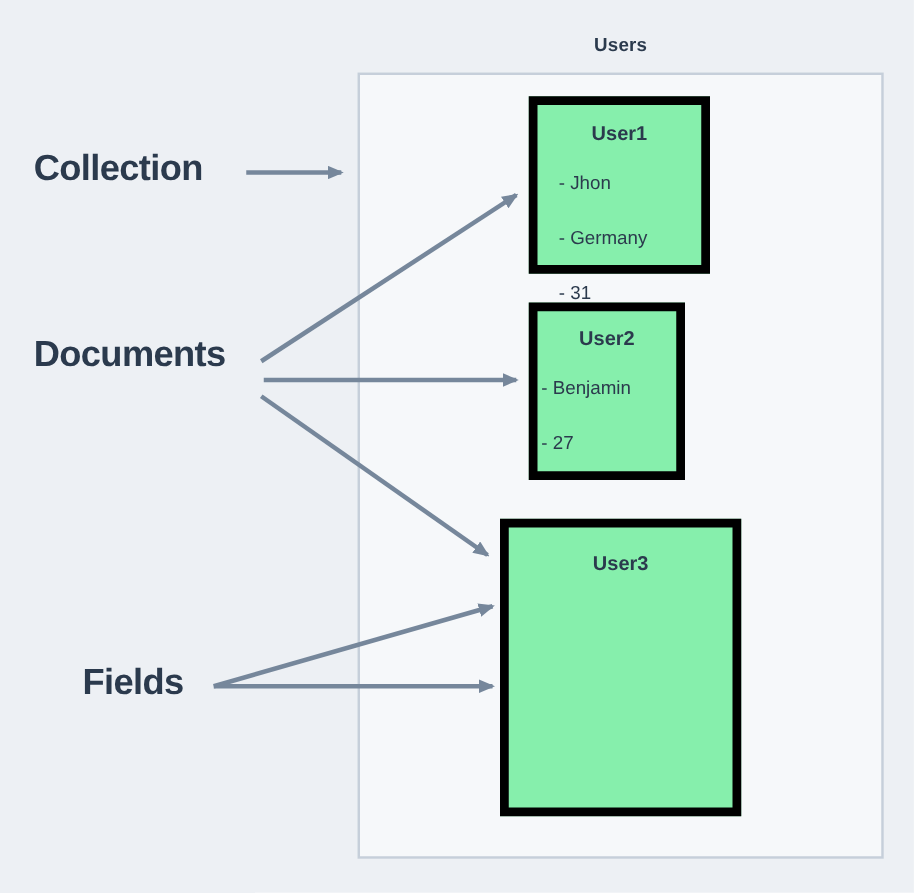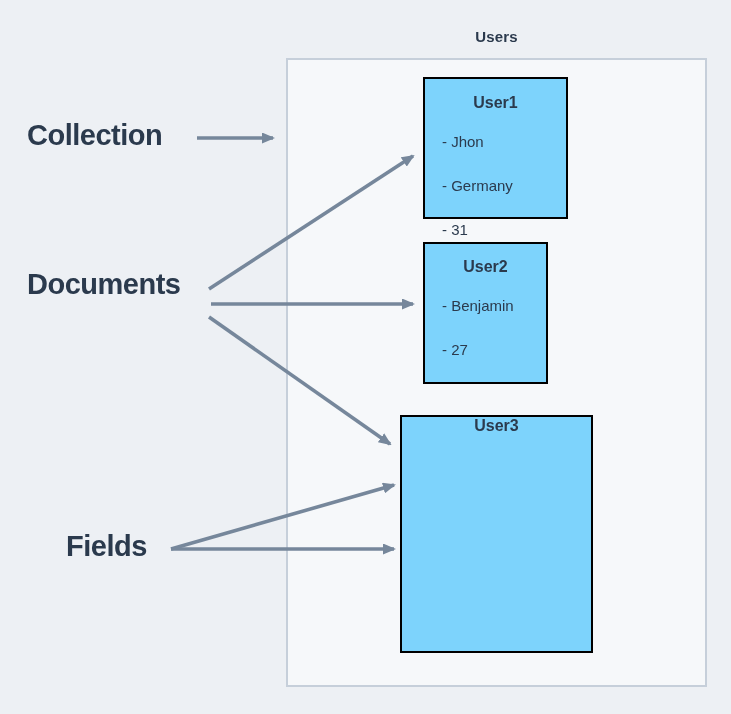--- a/index.html
+++ b/index.html
@@ -31,45 +31,45 @@
     top: 28px;
     width: 421px;
     text-align: center;
     font-size: 15px;
     font-weight: bold;
     letter-spacing: 0.2px;
   }
 
   
   .doc-card {
-    background: #7dd3fc;
-    border: 2px solid #000000;
+    background: #86efac;
+    border: 7px solid #000000;
     box-sizing: border-box;
   }
   .doc-card .doc-title {
     text-align: center;
     font-size: 16px;
     font-weight: bold;
   }
   .doc-card .field-line {
     font-size: 15px;
     white-space: nowrap;
     margin-top: 16px;
   }
 
   #card-user1 { left: 423px; top: 77px;  width: 145px; height: 142px; }
   #card-user2 { left: 423px; top: 242px; width: 125px; height: 142px; }
   #card-user3 { left: 400px; top: 415px; width: 193px; height: 238px; }
 
   #card-user1 .doc-title { margin-top: 15px; }
   #card-user2 .doc-title { margin-top: 14px; }
-  #card-user3 .doc-title { }
+  #card-user3 .doc-title { margin-top: 21px; }
 
   #card-user1 .fields { margin-top: 15px; padding-left: 17px; }
-  #card-user2 .fields { margin-top: 14px; padding-left: 17px; }
+  #card-user2 .fields { margin-top: 14px; padding-left: 3px; }
   #card-user3 .fields { margin-top: 14px; padding-left: 13px; }
 
   #card-user1 .field-line, #card-user2 .field-line { line-height: 28px; }
   #card-user3 .field-line { line-height: 23.5px; }
 
   
   .concept-label {
     font-size: 29px;
     font-weight: bold;
     letter-spacing: -0.5px;

